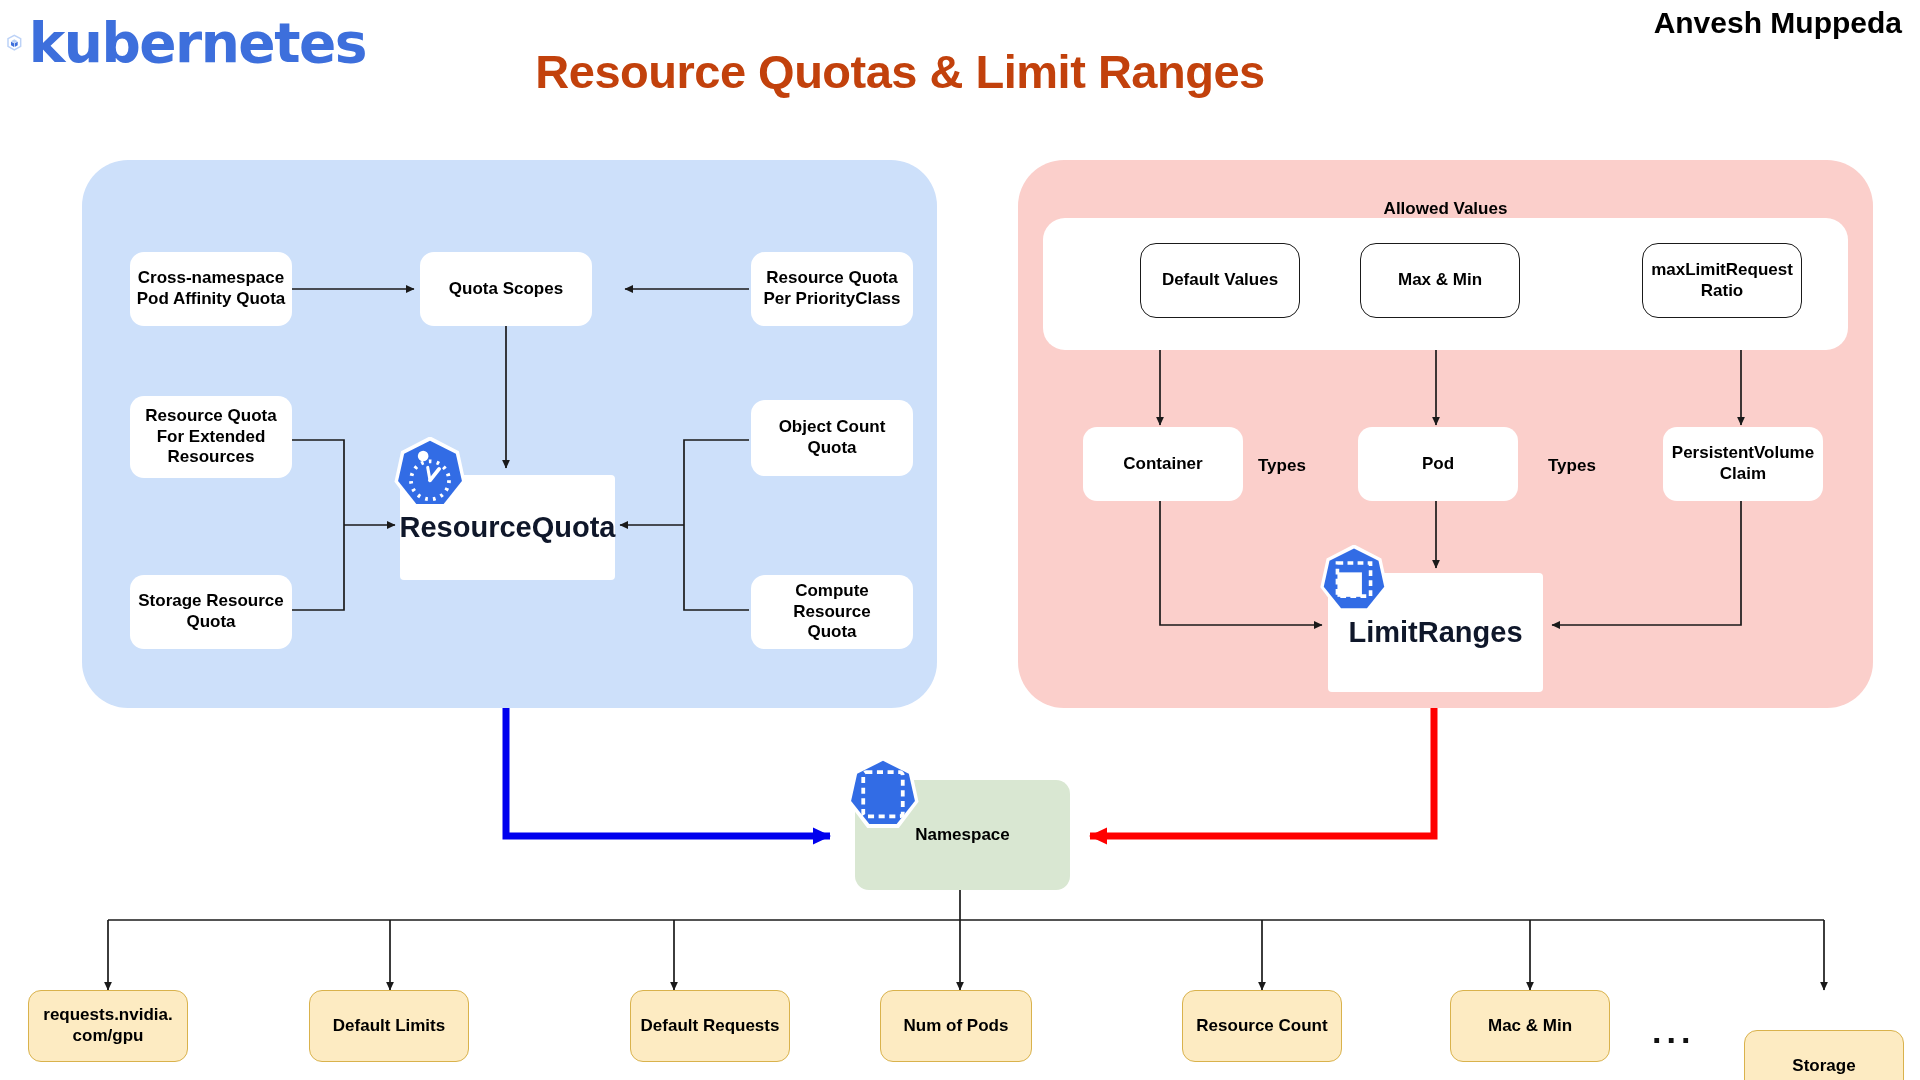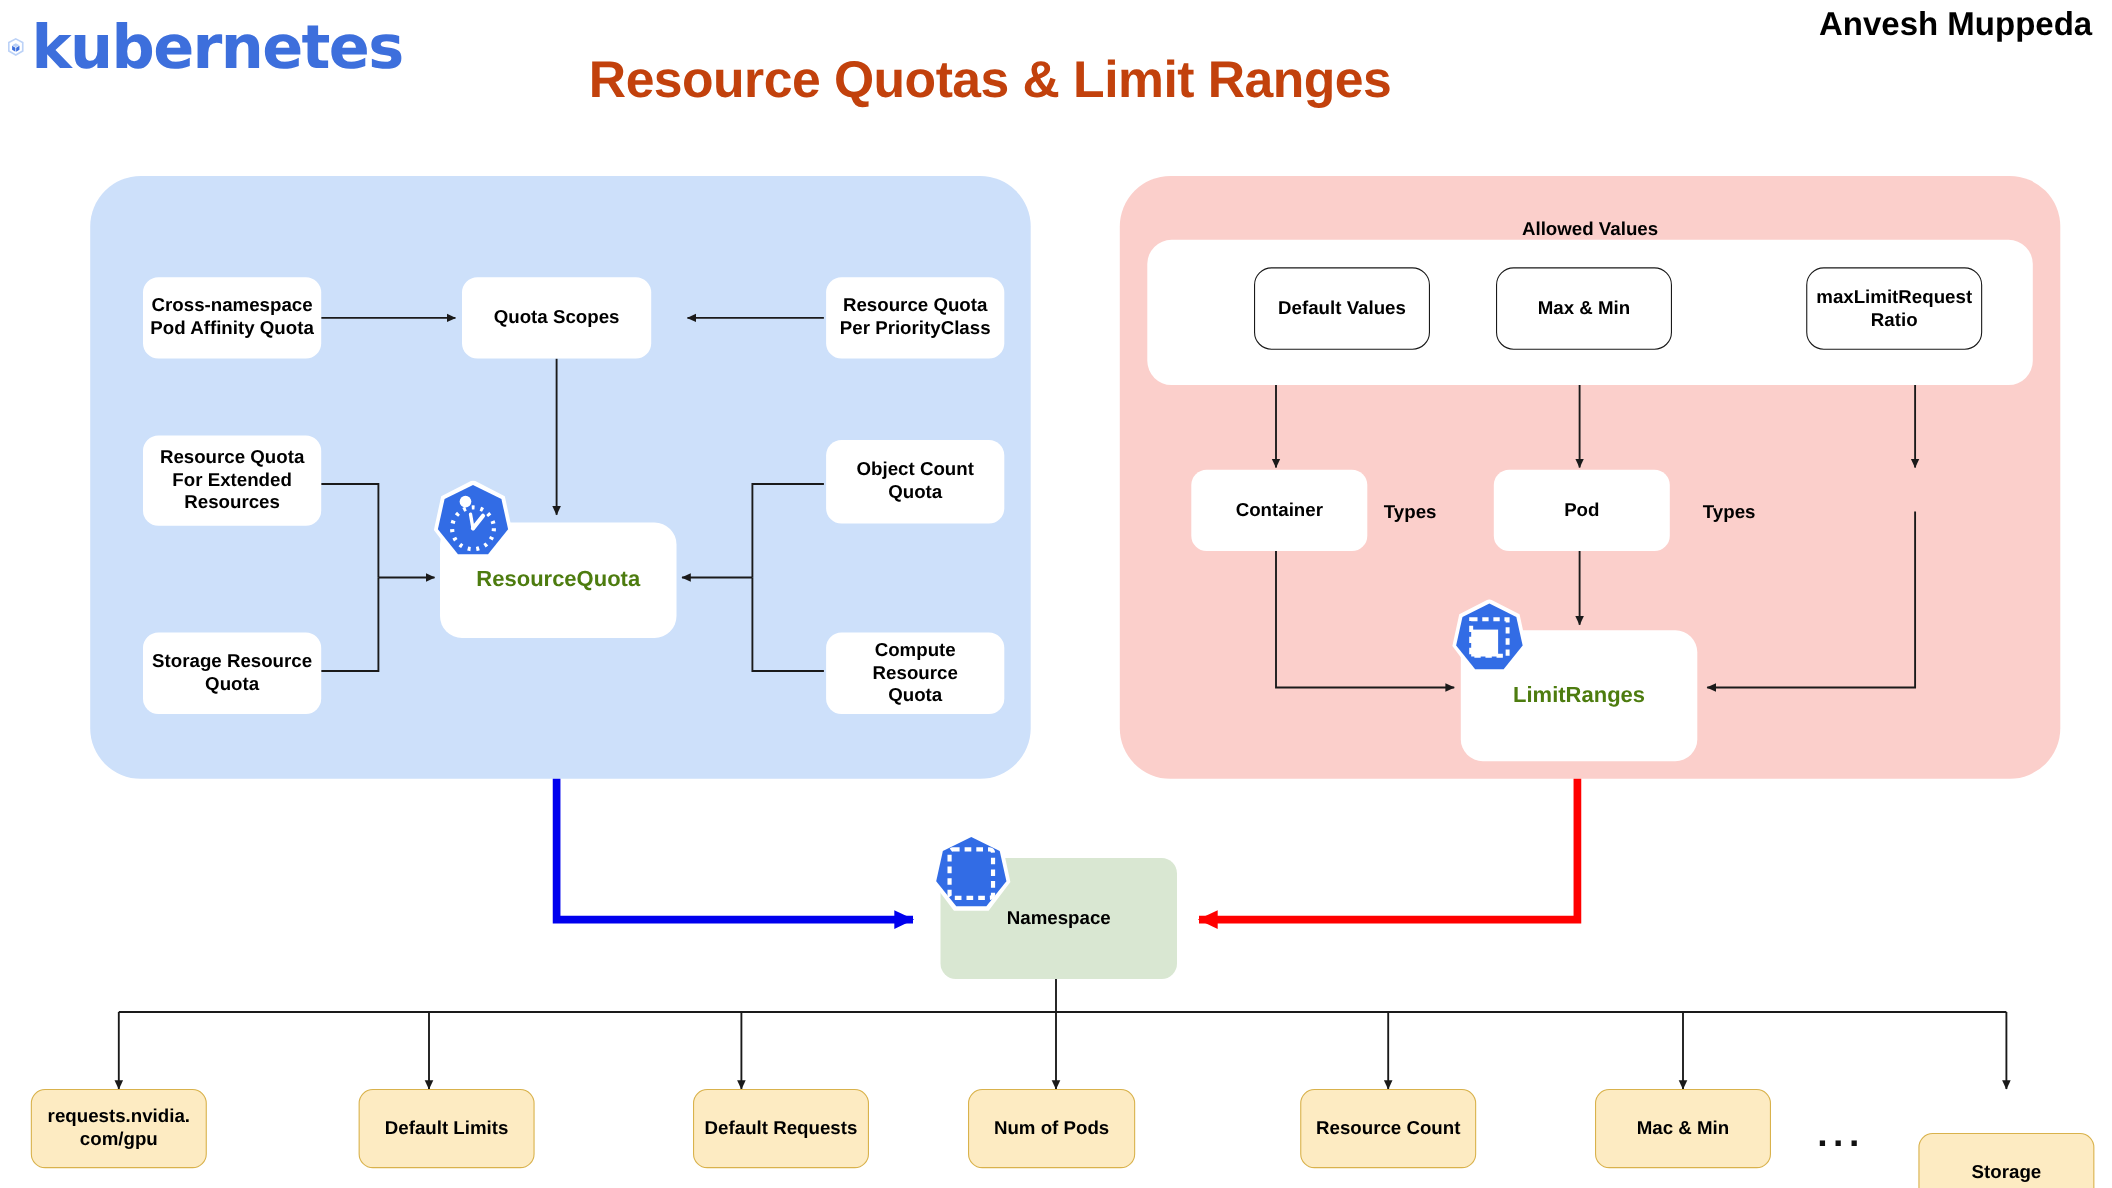--- a/index.html
+++ b/index.html
@@ -38,21 +38,21 @@
   }
 
   
   .node{
     background:#ffffff;border-radius:14px;
     display:flex;align-items:center;justify-content:center;text-align:center;
     font-size:17px;font-weight:700;color:#000;line-height:1.22;
     box-sizing:border-box;padding:4px 6px;
   }
   .node.outlined{border:1.4px solid #1a1a1a;border-radius:16px;}
-  .node.big{font-size:20px;color:#4d7c0f;border-radius:20px;}
+  .node.big{font-size:29px;color:#0f172a;border-radius:4px;}
   .node.yellow{background:#fdebc2;border:1.2px solid #d9b24c;border-radius:13px;}
   .node.green{background:#d9e7d2;border-radius:14px;}
 
   .plain-label{font-size:17px;font-weight:700;color:#000;}
 
   
   #wires{position:absolute;left:0;top:0;width:1920px;height:1080px;pointer-events:none;}
 
   #ellipsis{font-size:34px;font-weight:700;color:#111;letter-spacing:5px;line-height:1;}
 </style>
@@ -185,20 +185,24 @@
     <span style="white-space:pre-line">maxLimitRequest
 Ratio</span>
   </div>
 
   <div class="abs node" style="left:1083px;top:427px;width:160px;height:74px;">
     <span style="white-space:pre-line">Container</span>
   </div>
   <div class="abs node" style="left:1358px;top:427px;width:160px;height:74px;">
     <span style="white-space:pre-line">Pod</span>
   </div>
+  <div class="abs node" style="left:1663px;top:427px;width:160px;height:74px;">
+    <span style="white-space:pre-line">PersistentVolume
+Claim</span>
+  </div>
 
   <div class="abs plain-label" style="left:1258px;top:456px;">Types</div>
   <div class="abs plain-label" style="left:1548px;top:456px;">Types</div>
 
   <div class="abs node big" style="left:1328px;top:573px;width:215px;height:119px;">
     <span>LimitRanges</span>
   </div>
   <svg class="abs" style="left:1318px;top:545px;" width="72" height="72" viewBox="0 0 100 100">
     <polygon points="50,3 85,21 93,58 69,90 31,90 7,58 15,21" fill="#ffffff" stroke="#ffffff" stroke-width="7"></polygon>
     <polygon points="50,5 84,22 92,58 68,88 32,88 8,58 16,22" fill="#326ce5"></polygon>
@@ -212,21 +216,21 @@
   <svg class="abs" style="left:845px;top:757px;" width="76" height="76" viewBox="0 0 100 100">
     <polygon points="50,3 85,21 93,58 69,90 31,90 7,58 15,21" fill="#ffffff" stroke="#ffffff" stroke-width="7"></polygon>
     <polygon points="50,5 84,22 92,58 68,88 32,88 8,58 16,22" fill="#326ce5"></polygon>
     <rect x="24" y="20" width="52" height="58" rx="4" fill="none" stroke="#ffffff" stroke-width="5" stroke-dasharray="8 6"></rect>
   </svg>
 
   <div class="abs node yellow" style="left:28px;top:990px;width:160px;height:72px;">
     <span style="white-space:pre-line">requests.nvidia.
 com/gpu</span>
   </div>
-  <div class="abs node yellow" style="left:326px;top:990px;width:160px;height:72px;text-align:center;">
+  <div class="abs node yellow" style="left:309px;top:990px;width:160px;height:72px;text-align:center;">
     <span style="white-space:pre-line">Default Limits</span>
   </div>
   <div class="abs node yellow" style="left:594px;top:990px;width:160px;height:72px;margin-left:36px;">
     <span style="white-space:pre-line">Default Requests</span>
   </div>
   <div class="abs node yellow" style="left:880px;top:990px;width:152px;height:72px;">
     <span style="white-space:pre-line">Num of Pods</span>
   </div>
   <div class="abs node yellow" style="left:1182px;top:990px;width:160px;height:72px;">
     <span style="white-space:pre-line">Resource Count</span>

